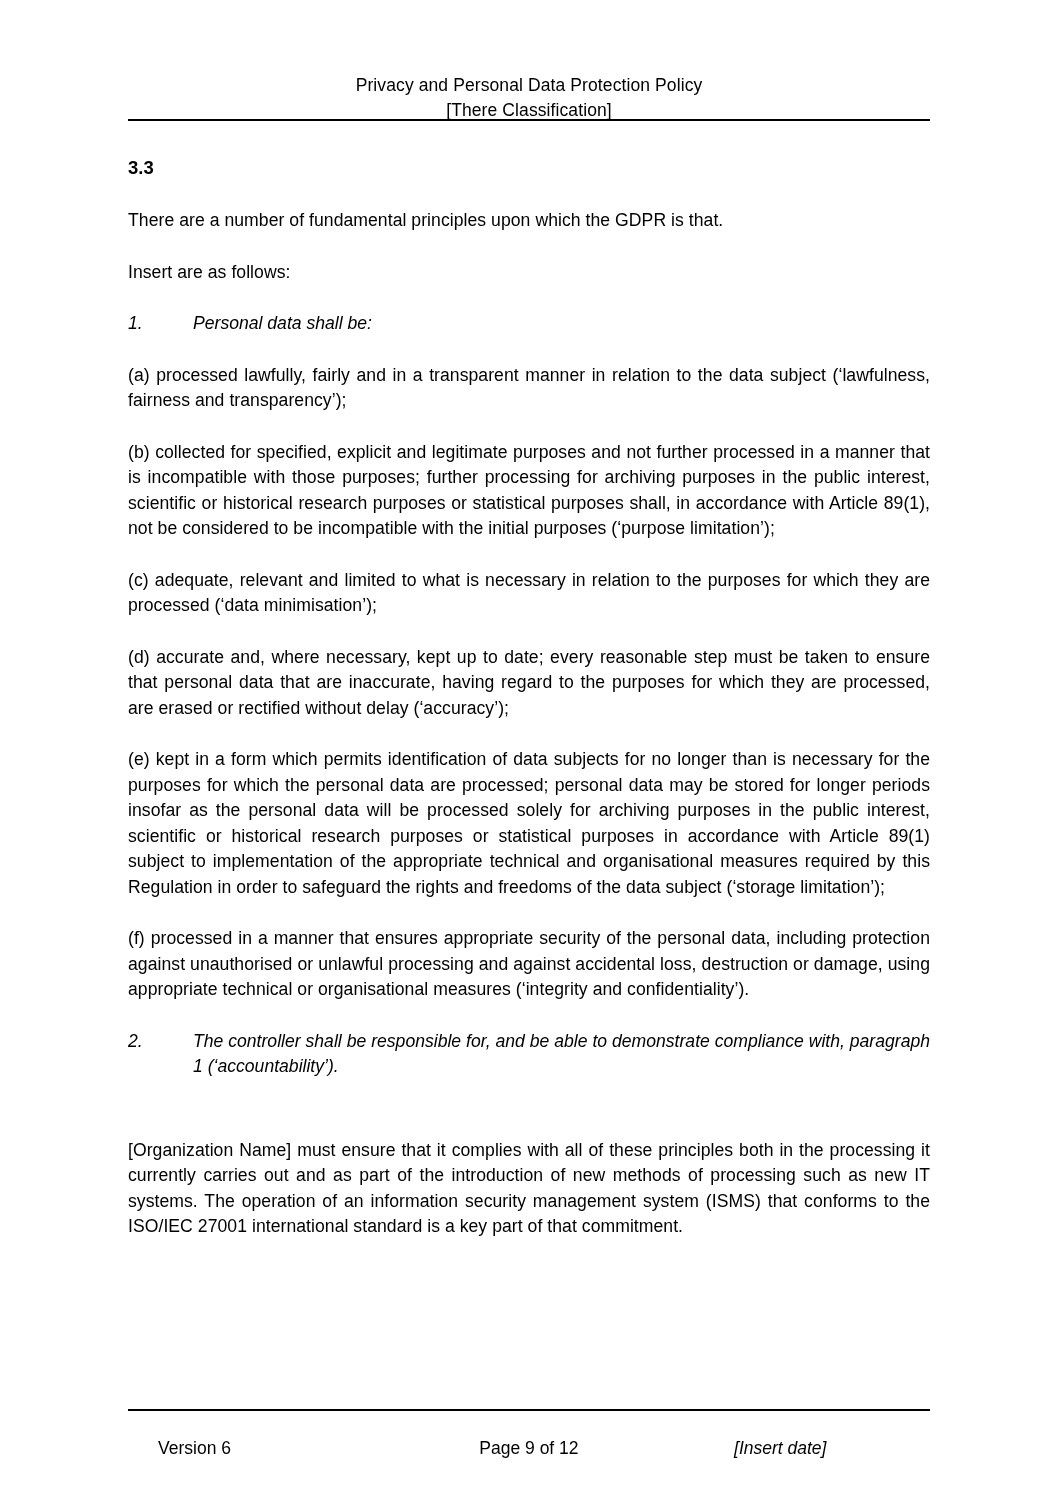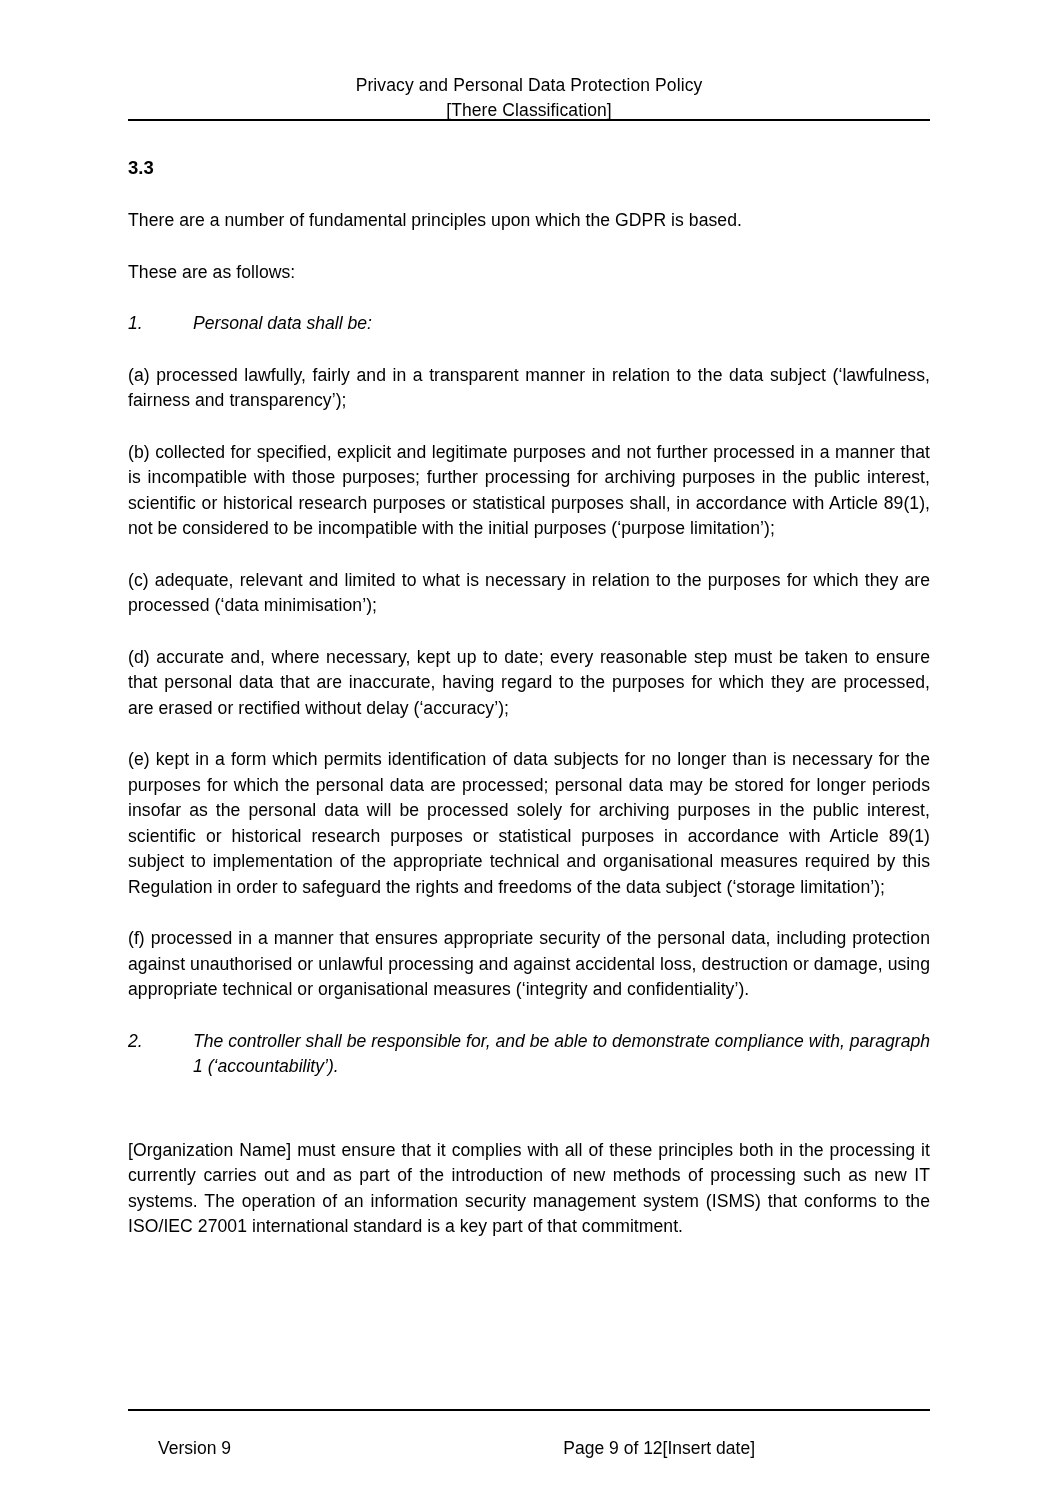--- a/index.html
+++ b/index.html
@@ -106,43 +106,43 @@
   .page-footer {
     position: absolute;
     left: 128px;
     top: 1420px;
     width: 802px;
     display: flex;
     font-size: 17.5px;
     line-height: 24px;
   }
   .footer-left   { flex: 0 0 33.33%; text-align: left;  padding-left: 30px; box-sizing: border-box; }
-  .footer-center { flex: 0 0 33.33%; text-align: right; }
-  .footer-right  { flex: 0 0 33.33%; text-align: left; padding-right: 32px; box-sizing: border-box; }
+  .footer-center { flex: 0 0 33.33%; text-align: center; }
+  .footer-right  { flex: 0 0 33.33%; text-align: center; padding-right: 32px; box-sizing: border-box; font-style: italic; }
 </style>
 </head>
 <body>
 
 <div class="page">
 
   <div class="page-header">
     <div class="header-line">Privacy and Personal Data Protection Policy</div>
     <div class="header-line">[There Classification]</div>
   </div>
   <div class="header-rule"></div>
 
   <div class="content">
 
     <h2 class="section-heading">
       <span class="num">3.3</span>
     </h2>
 
-    <p class="body-text">There are a number of fundamental principles upon which the GDPR is based.</p>
+    <p class="body-text">There are a number of fundamental principles upon which the GDPR is that.</p>
 
-    <p class="body-text">These are as follows:</p>
+    <p class="body-text">Insert are as follows:</p>
 
     <div class="num-item">
       <span class="num-label">1.</span>
       <span class="num-body">Personal data shall be:</span>
     </div>
 
     <p class="body-text italic">(a) processed lawfully, fairly and in a transparent manner in relation to the data subject (‘lawfulness, fairness and transparency’);</p>
     <p class="body-text italic">(b) collected for specified, explicit and legitimate purposes and not further processed in a manner that is incompatible with those purposes; further processing for archiving purposes in the public interest, scientific or historical research purposes or statistical purposes shall, in accordance with Article 89(1), not be considered to be incompatible with the initial purposes (‘purpose limitation’);</p>
     <p class="body-text italic">(c) adequate, relevant and limited to what is necessary in relation to the purposes for which they are processed (‘data minimisation’);</p>
     <p class="body-text italic">(d) accurate and, where necessary, kept up to date; every reasonable step must be taken to ensure that personal data that are inaccurate, having regard to the purposes for which they are processed, are erased or rectified without delay (‘accuracy’);</p>
@@ -154,18 +154,18 @@
       <span class="num-body">The controller shall be responsible for, and be able to demonstrate compliance with, paragraph 1 (‘accountability’).</span>
     </div>
 
     <div class="spacer-gap"></div>
 
     <p class="body-text last-para">[Organization Name] must ensure that it complies with all of these principles both in the processing it currently carries out and as part of the introduction of new methods of processing such as new IT systems. The operation of an information security management system (ISMS) that conforms to the ISO/IEC 27001 international standard is a key part of that commitment.</p>
   </div>
 
   <div class="footer-rule"></div>
   <div class="page-footer">
-    <div class="footer-left">Version 9</div>
+    <div class="footer-left">Version 6</div>
     <div class="footer-center">Page 9 of 12</div>
     <div class="footer-right">[Insert date]</div>
   </div>
 
 </div>
 
 </body></html>

